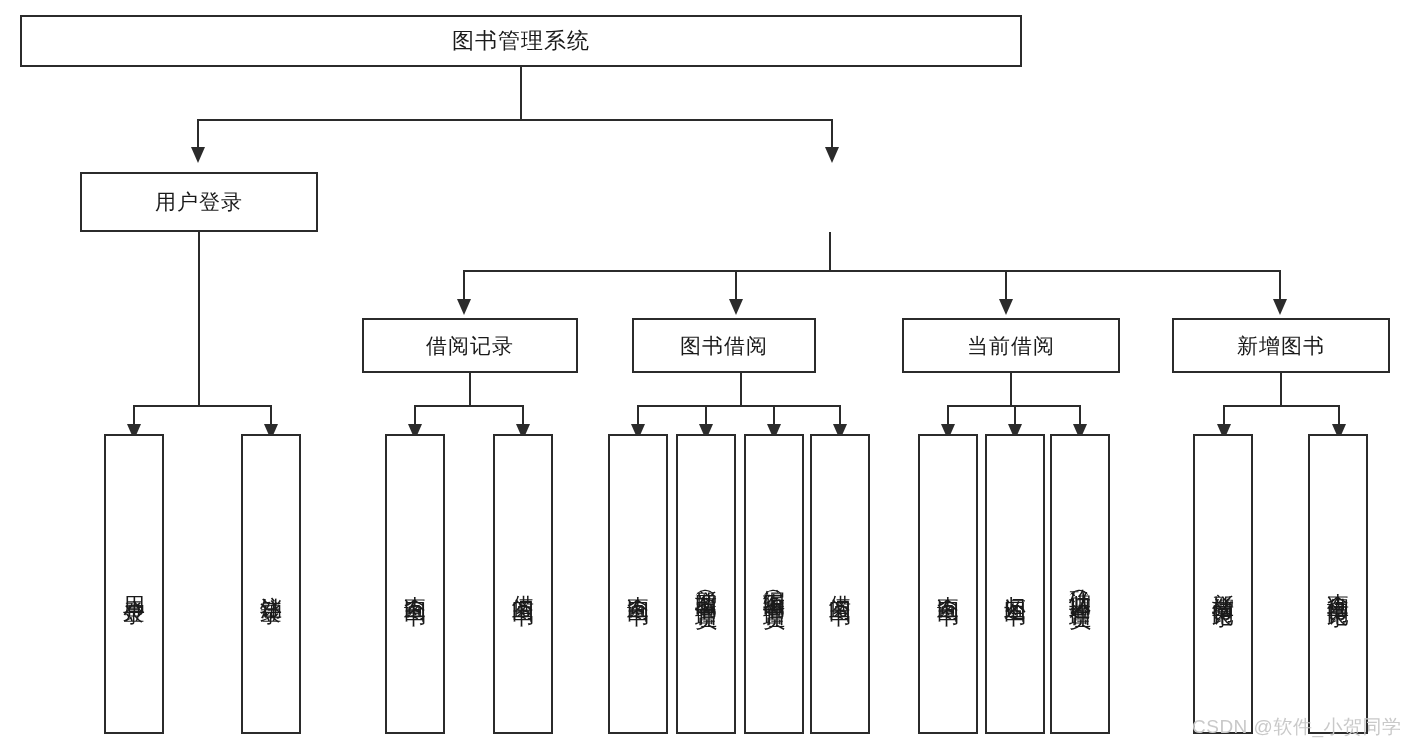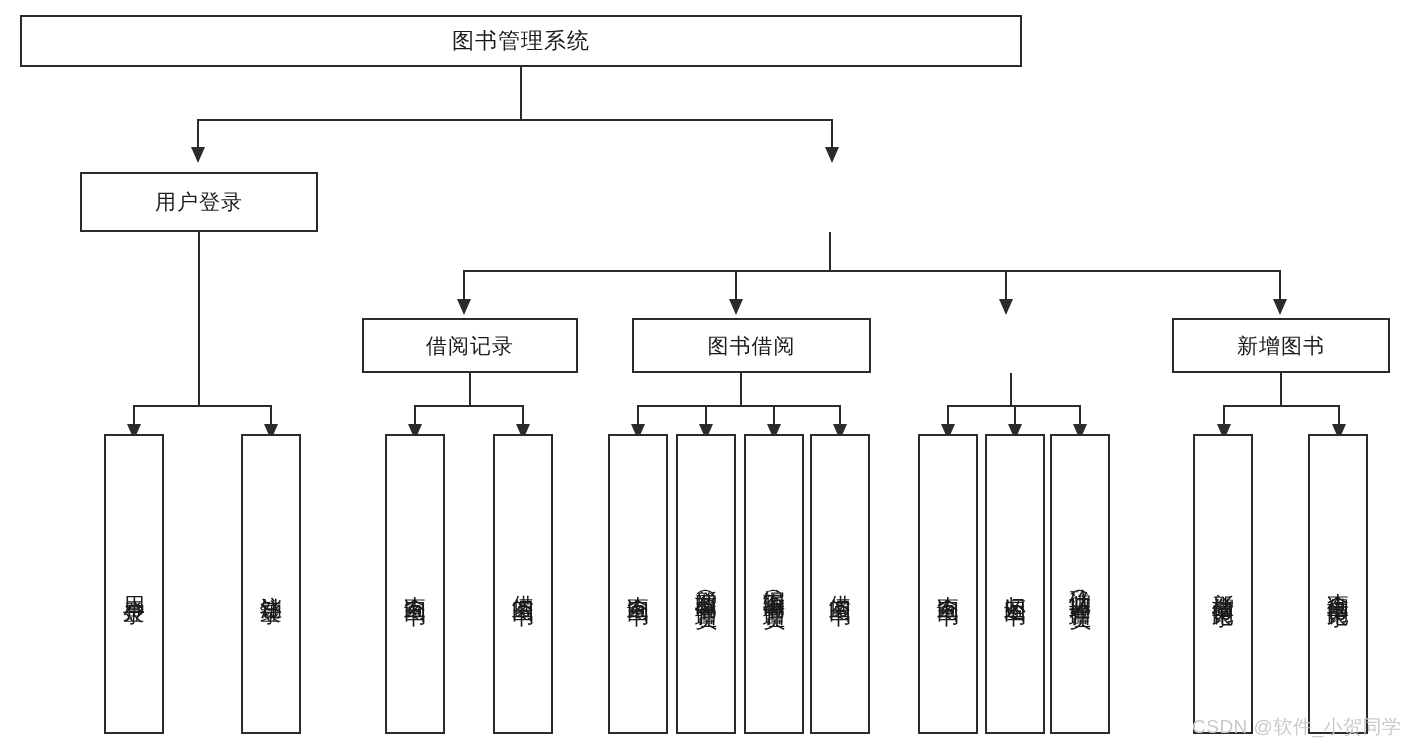--- a/index.html
+++ b/index.html
@@ -114,22 +114,25 @@
   <div class="ln v" style="left:1005px; top:270px; height:30px;"></div>
   <div class="ln v" style="left:1279px; top:270px; height:30px;"></div>
   <div class="arrow" style="left:457px; top:299px;"></div>
   <div class="arrow" style="left:729px; top:299px;"></div>
   <div class="arrow" style="left:999px; top:299px;"></div>
   <div class="arrow" style="left:1273px; top:299px;"></div>
 
   <div class="node horiz" style="left:362px; top:318px; width:216px; height:55px;">
     <span class="label">借阅记录</span>
   </div>
-  <div class="node horiz" style="left:632px; top:318px; width:239px; height:55px;">
+  <div class="node horiz" style="left:632px; top:318px; width:184px; height:55px;">
     <span class="label">图书借阅</span>
+  </div>
+  <div class="node horiz" style="left:902px; top:318px; width:218px; height:55px;">
+    <span class="label">当前借阅</span>
   </div>
   <div class="node horiz" style="left:1172px; top:318px; width:218px; height:55px;">
     <span class="label">新增图书</span>
   </div>
 
   <div class="ln v" style="left:469px; top:373px; height:33px;"></div>
   <div class="ln h" style="left:414px; top:405px; width:110px;"></div>
   <div class="ln v" style="left:414px; top:405px; height:22px;"></div>
   <div class="ln v" style="left:522px; top:405px; height:22px;"></div>
   <div class="arrow" style="left:408px; top:424px;"></div>

